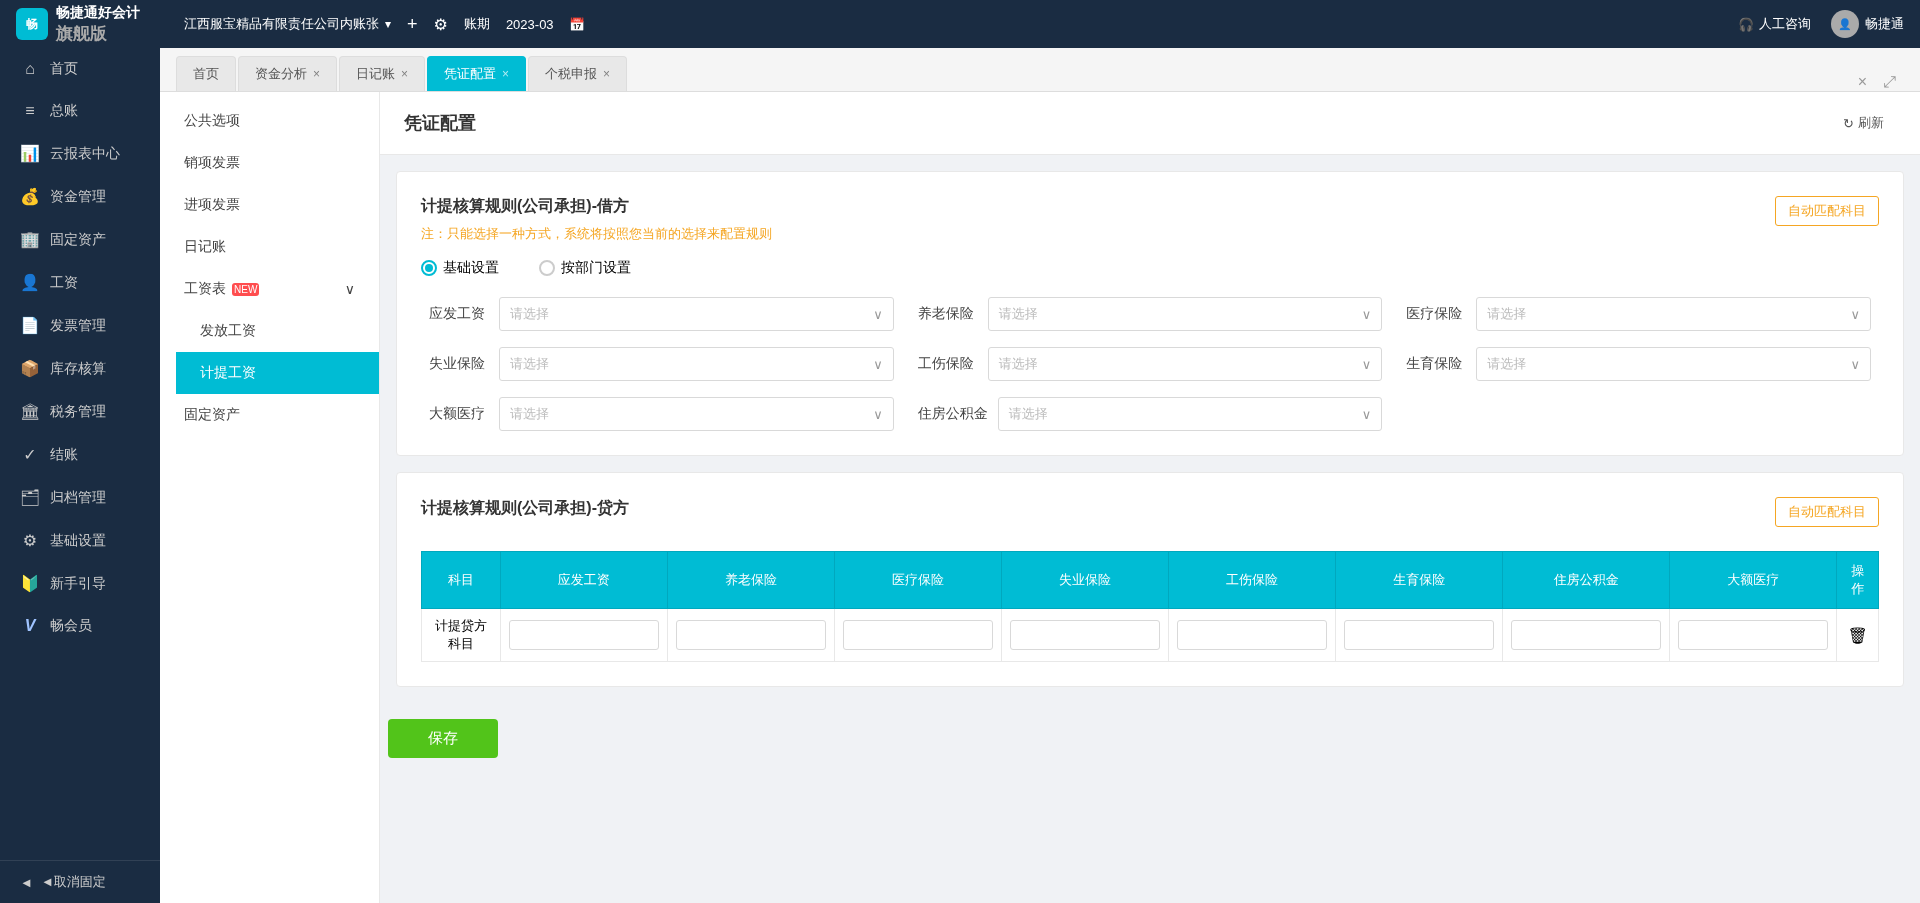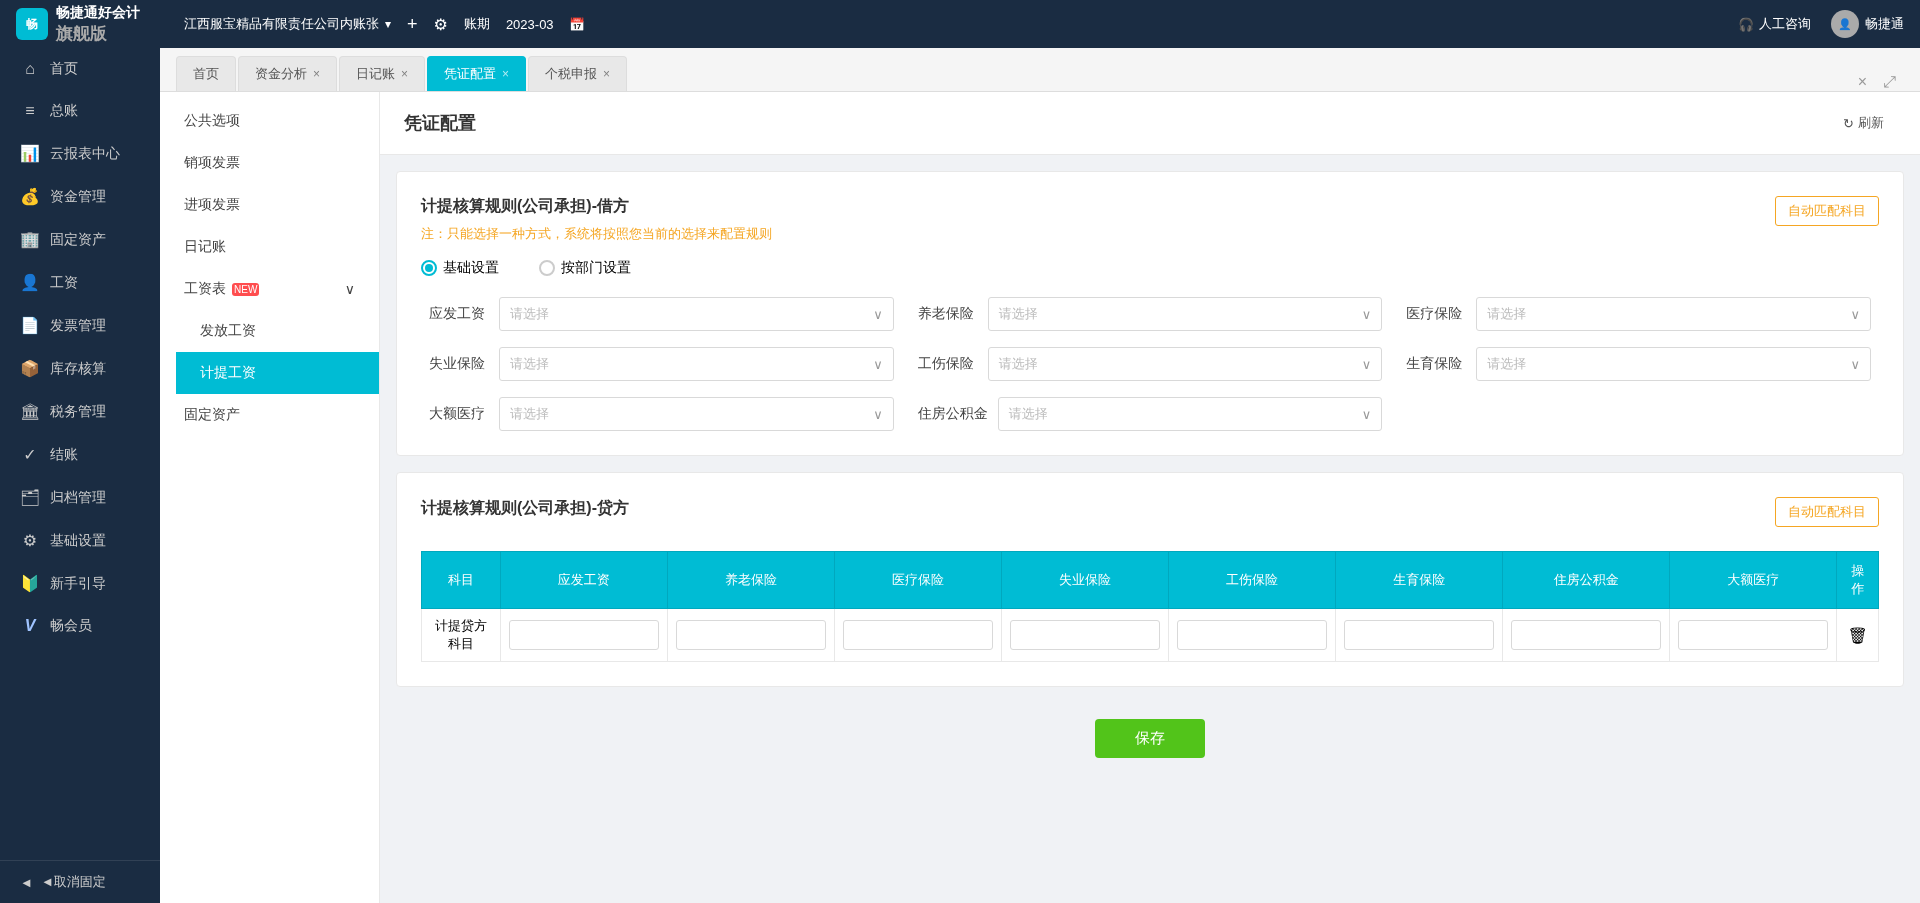--- a/index.html
+++ b/index.html
@@ -285,21 +285,21 @@
       border: 1px solid #d9d9d9;
       border-radius: 3px;
       padding: 4px 8px;
       font-size: 13px;
       outline: none;
       height: 30px;
     }
 
     
     .save-btn-container {
-      display: flex; justify-content: center;
+      display: flex; justify-content: flex-start;
       padding: 16px 8px;
     }
     .save-btn {
       background: #52c41a;
       color: white;
       border: none;
       padding: 10px 40px;
       font-size: 15px;
       border-radius: 4px;
       cursor: pointer;

